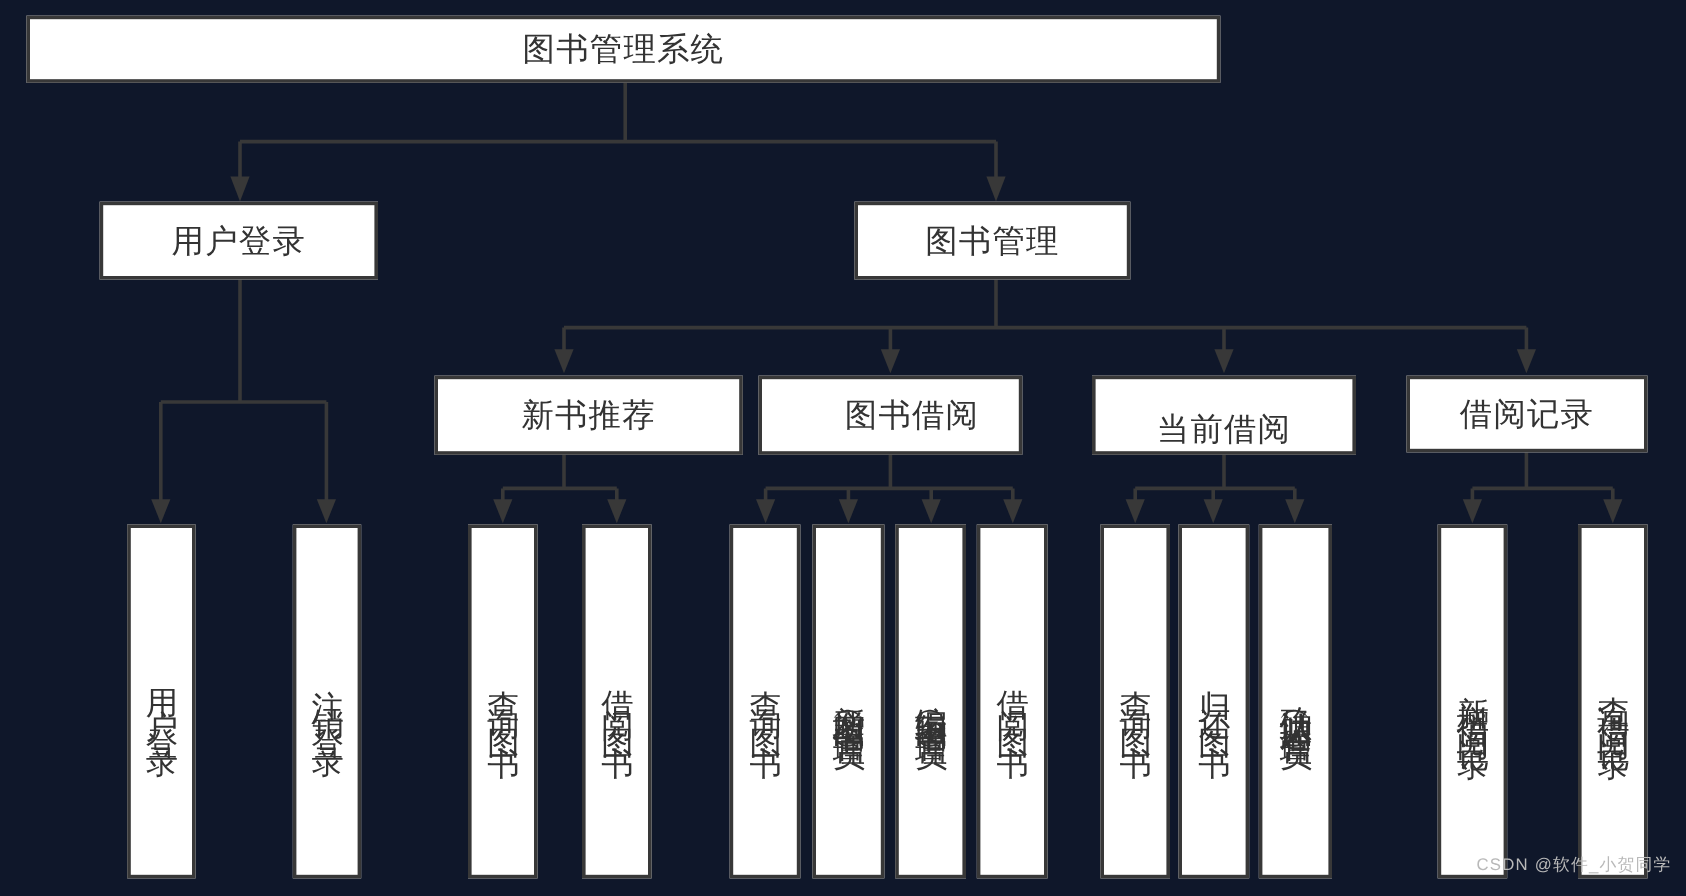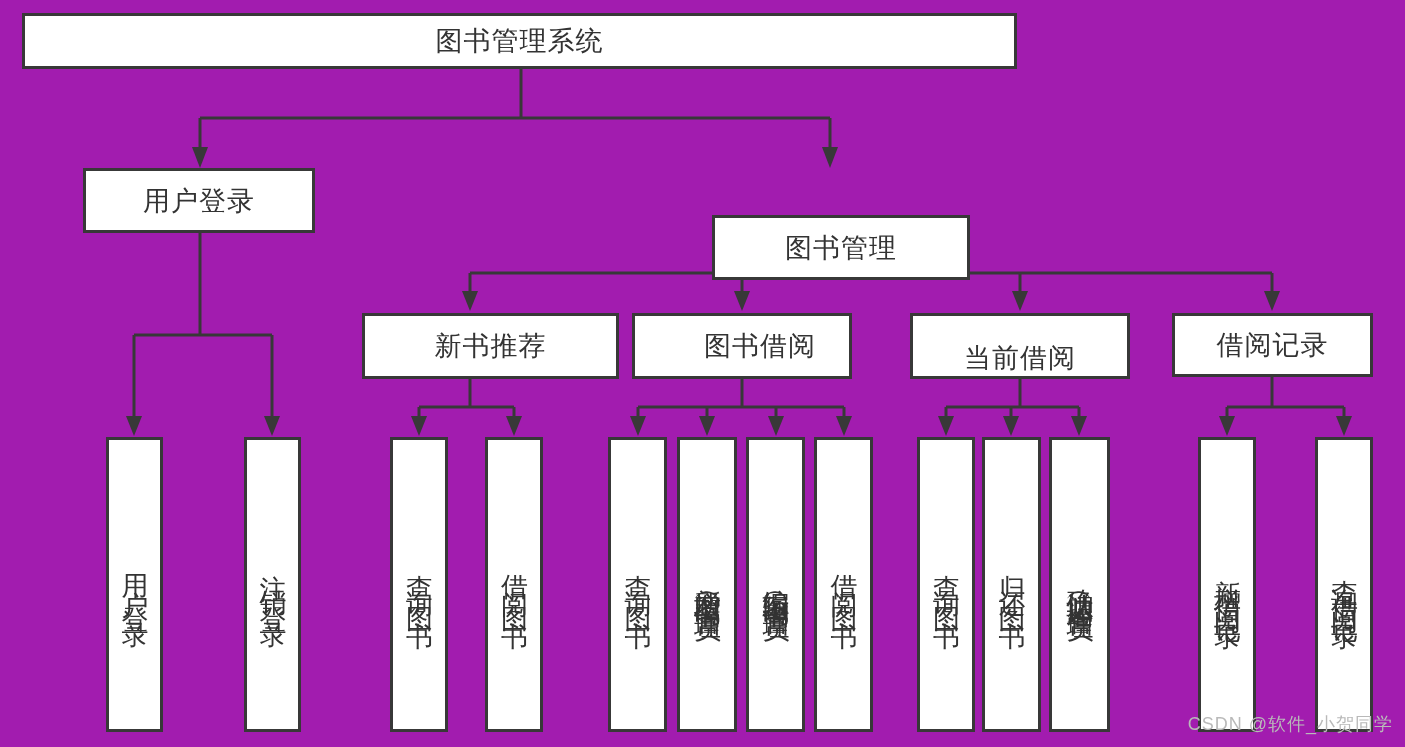--- a/index.html
+++ b/index.html
@@ -1,20 +1,20 @@
 <!DOCTYPE html>
 <html><head>
 <meta charset="utf-8">
 <style>
   html, body { margin: 0; padding: 0; background: #ffffff; }
   .canvas {
     position: relative;
     width: 1405px;
     height: 747px;
-    background: #a21caf;
+    background: #0f172a;
     font-family: "Liberation Sans", "DejaVu Sans", sans-serif;
     overflow: hidden;
   }
   .connectors {
     position: absolute;
     left: 0; top: 0;
     width: 1405px; height: 747px;
     pointer-events: none;
   }
   .box {
@@ -42,21 +42,21 @@
     font-size: 27px;
   }
   .vtext {
     writing-mode: vertical-rl;
     text-orientation: mixed;
     line-height: 1;
   }
   
   .n-root           { left: 22px;   top: 13px;  width: 995px; height: 56px; }
   .n-user-login     { left: 83px;   top: 168px; width: 232px; height: 65px; }
-  .n-book-mgmt      { left: 712px;  top: 168px; width: 258px; height: 65px; margin-top: 47px; }
+  .n-book-mgmt      { left: 712px;  top: 168px; width: 230px; height: 65px; }
   .n-new-book       { left: 362px;  top: 313px; width: 257px; height: 66px; }
   .n-book-borrow    { left: 632px;  top: 313px; width: 220px; height: 66px; padding-left: 36px; }
   .n-current-borrow { left: 910px;  top: 313px; width: 220px; height: 66px; align-items: flex-end; }
   .n-borrow-record  { left: 1172px; top: 313px; width: 201px; height: 64px; }
   .lf { top: 437px; height: 295px; }
   .l-g1a { left: 106px;  width: 57px; }
   .l-g1b { left: 244px;  width: 57px; }
   .l-g2a { left: 390px;  width: 58px; }
   .l-g2b { left: 485px;  width: 58px; }
   .l-g3a { left: 608px;  width: 59px; }
@@ -65,21 +65,21 @@
   .l-g3d { left: 814px;  width: 59px; }
   .l-g4a { left: 917px;  width: 58px; }
   .l-g4b { left: 982px;  width: 59px; }
   .l-g4c { left: 1049px; width: 61px; }
   .l-g5a { left: 1198px; width: 58px; }
   .l-g5b { left: 1315px; width: 58px; }
   .watermark {
     position: absolute;
     right: 12px;
     top: 712px;
-    font-size: 18px;
+    font-size: 14px;
     color: #b9b9b9;
     letter-spacing: 1px;
     z-index: 5;
   }
 </style>
 </head>
 <body>
 
 <div class="canvas">
 

